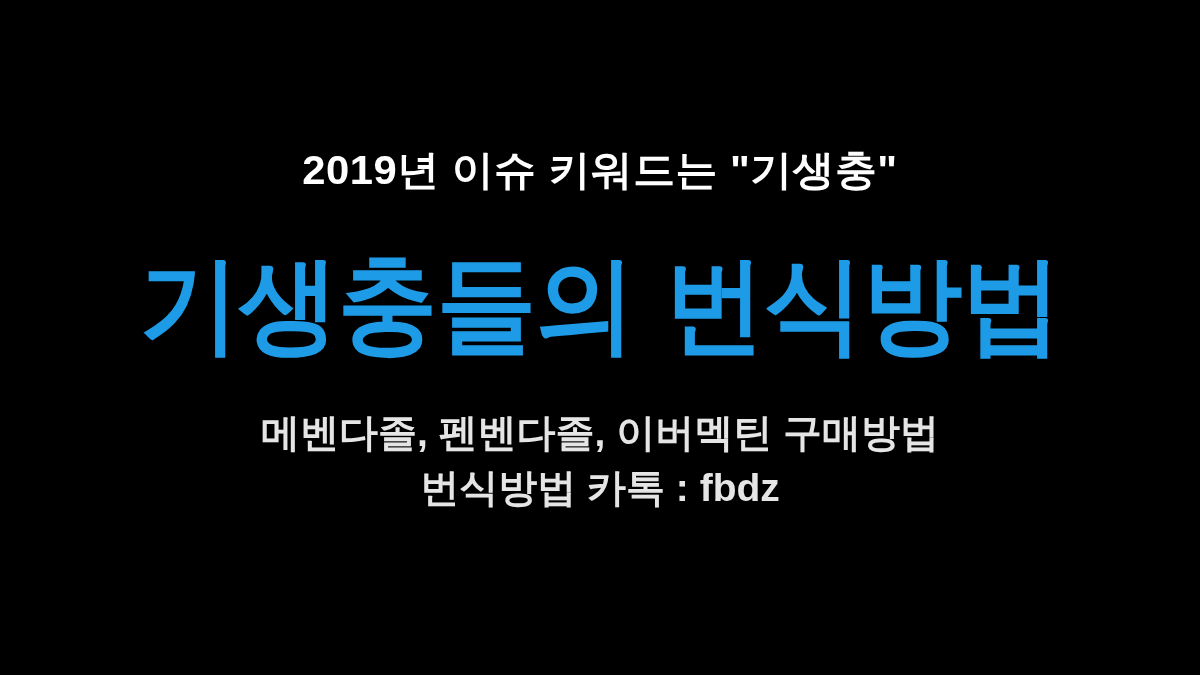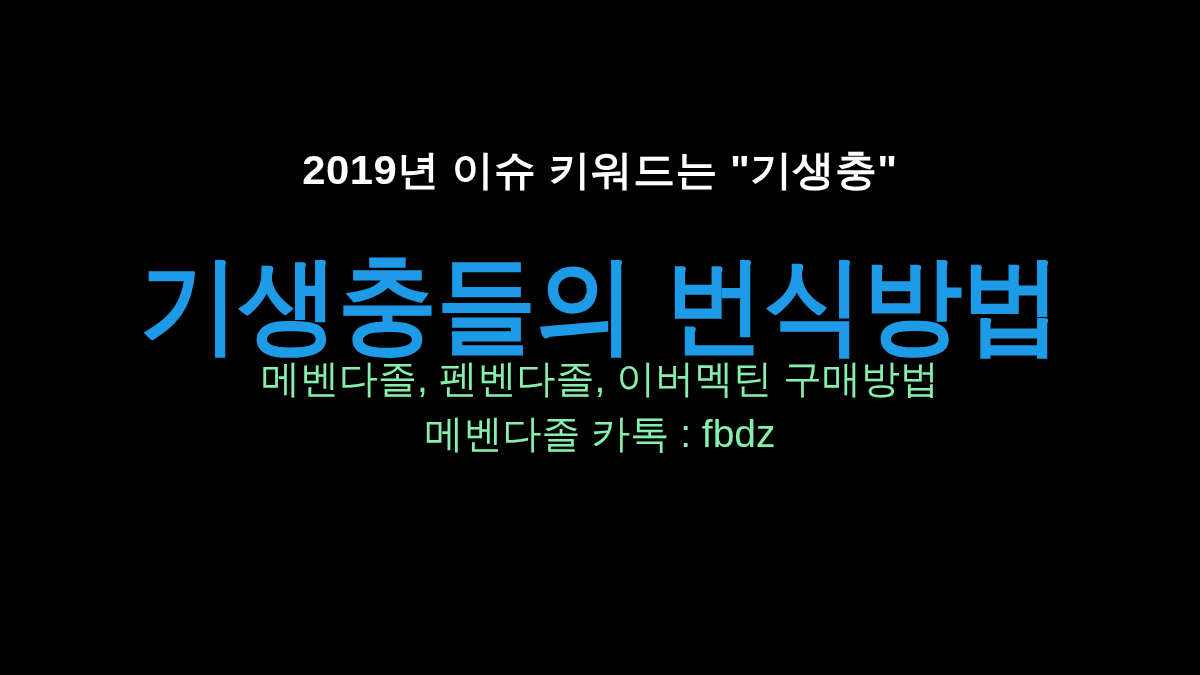--- a/index.html
+++ b/index.html
@@ -62,25 +62,26 @@
     transform: scaleY(1.06);
   }
 
   .headline .gap {
     display: inline-block;
     width: 30px;
   }
 
   
   .subcopy {
+    margin-top: 54px;
     font-size: 39px;
-    font-weight: 400;
+    font-weight: 700;
     line-height: 1.26;
     letter-spacing: 0px;
-    color: #86efac;
+    color: #e5e5e5;
     white-space: nowrap;
   }
 
   .subcopy .sub-line {
     display: block;
   }
 
   .subcopy .sub-line + .sub-line {
     margin-top: 6px;
   }
@@ -91,17 +92,17 @@
 <div id="title-card">
 
   <div class="text-stack">
 
     <div class="kicker">2019년 이슈 키워드는 "기생충"</div>
 
     <div class="headline"><span>기생충들의</span><span class="gap"></span><span>번식방법</span></div>
 
     <div class="subcopy">
       <span class="sub-line">메벤다졸, 펜벤다졸, 이버멕틴 구매방법</span>
-      <span class="sub-line">메벤다졸 카톡 : fbdz</span>
+      <span class="sub-line">번식방법 카톡 : fbdz</span>
     </div>
 
   </div>
 </div>
 
 </body></html>

